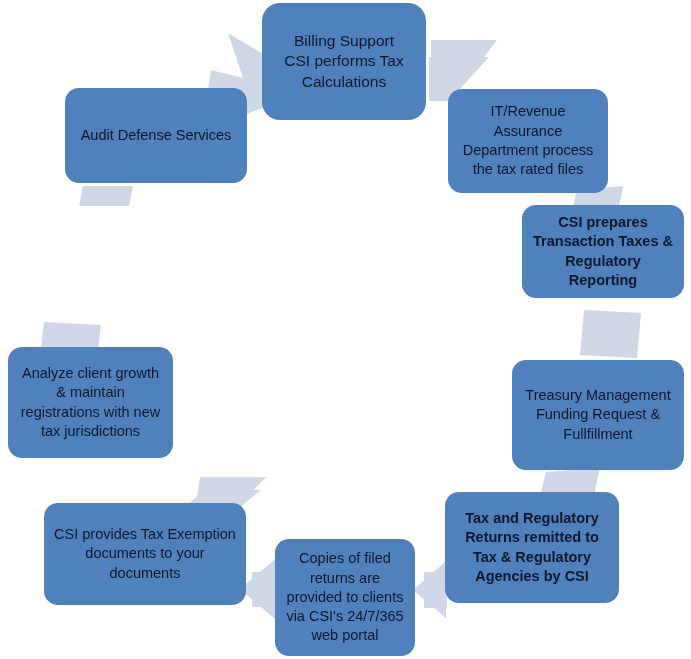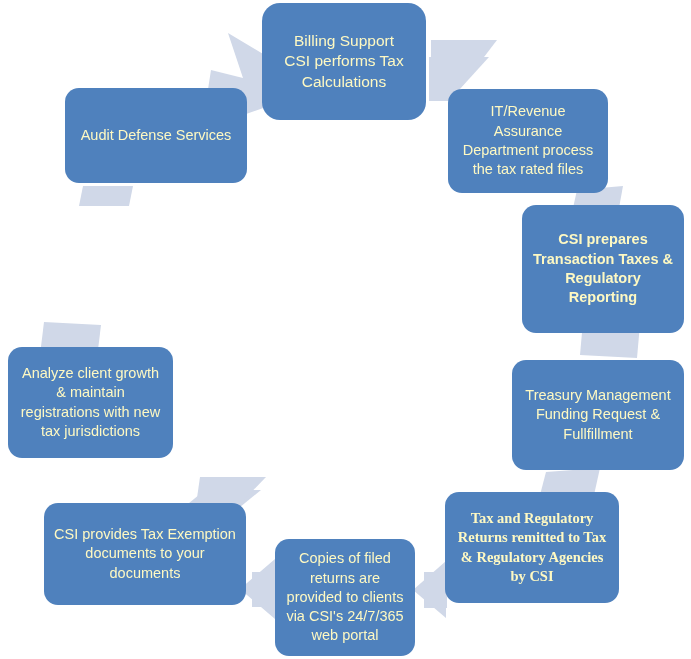--- a/index.html
+++ b/index.html
@@ -22,39 +22,39 @@
     left: 0;
     top: 0;
     width: 691px;
     height: 659px;
   }
   .node {
     position: absolute;
     box-sizing: border-box;
     background: #4F81BD;
     border-radius: 14px;
-    color: #fef9c3;
+    color: #0f172a;
     display: flex;
     align-items: center;
     justify-content: center;
     text-align: center;
     line-height: 1.33;
     padding: 6px 10px;
     z-index: 5;
   }
   .node .label {
     display: block;
     width: 100%;
     white-space: pre-line;
   }
   .n-billing      { left: 262px; top: 3px;   width: 164px; height: 117px; font-size: 15.5px; border-radius: 18px; }
   .n-it           { left: 448px; top: 89px;  width: 160px; height: 104px; font-size: 14.5px; }
-  .n-csiprep      { left: 522px; top: 205px; width: 162px; height: 128px; font-size: 14.5px; font-weight: bold; }
+  .n-csiprep      { left: 522px; top: 205px; width: 162px; height: 93px; font-size: 14.5px; font-weight: bold; }
   .n-treasury     { left: 512px; top: 360px; width: 172px; height: 110px; font-size: 14.5px; font-weight: normal; }
-  .n-returns      { left: 445px; top: 492px; width: 174px; height: 111px; font-size: 14.5px; font-weight: bold; font-family: Liberation Serif, serif; }
+  .n-returns      { left: 445px; top: 492px; width: 174px; height: 111px; font-size: 14.5px; font-weight: bold; }
   .n-copies       { left: 275px; top: 539px; width: 140px; height: 117px; font-size: 14.5px; }
   .n-exemption    { left: 44px;  top: 503px; width: 202px; height: 102px; font-size: 14.5px; }
   .n-analyze      { left: 8px;   top: 347px; width: 165px; height: 111px; font-size: 14.5px; }
   .n-corporate    { left: 4px;   top: 203px; width: 175px; height: 116px; font-size: 14.5px; }
   .n-audit        { left: 65px;  top: 88px;  width: 182px; height: 95px;  font-size: 14.5px; }
 </style>
 </head>
 <body>
 
 <div id="diagram">

